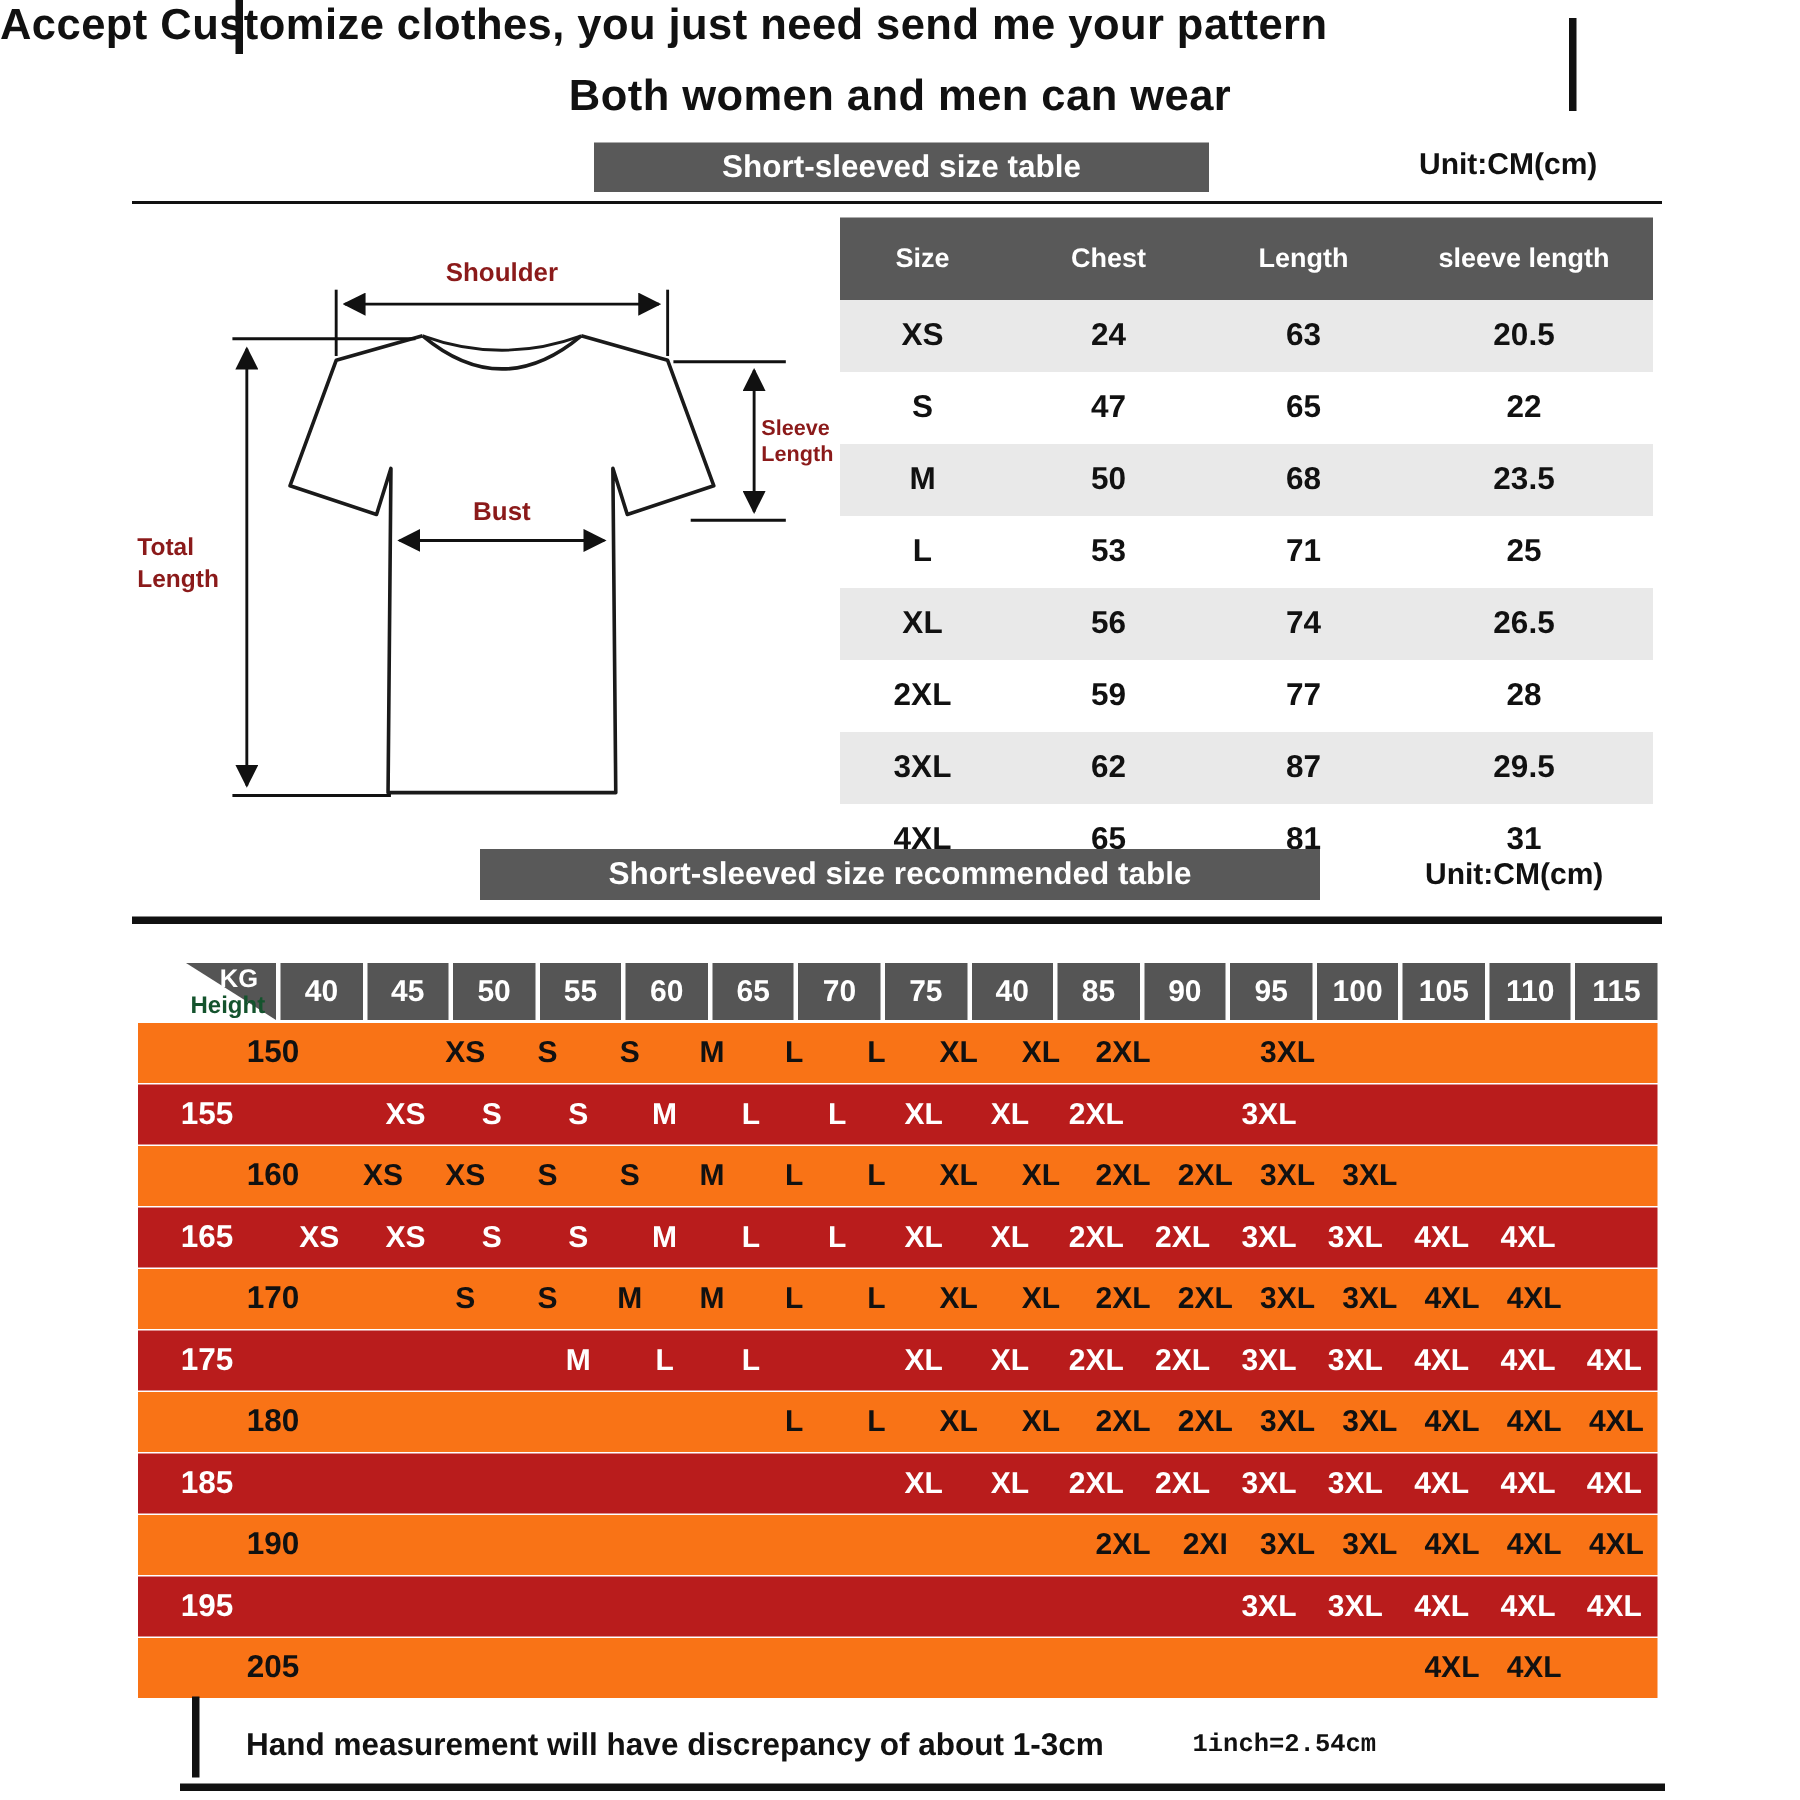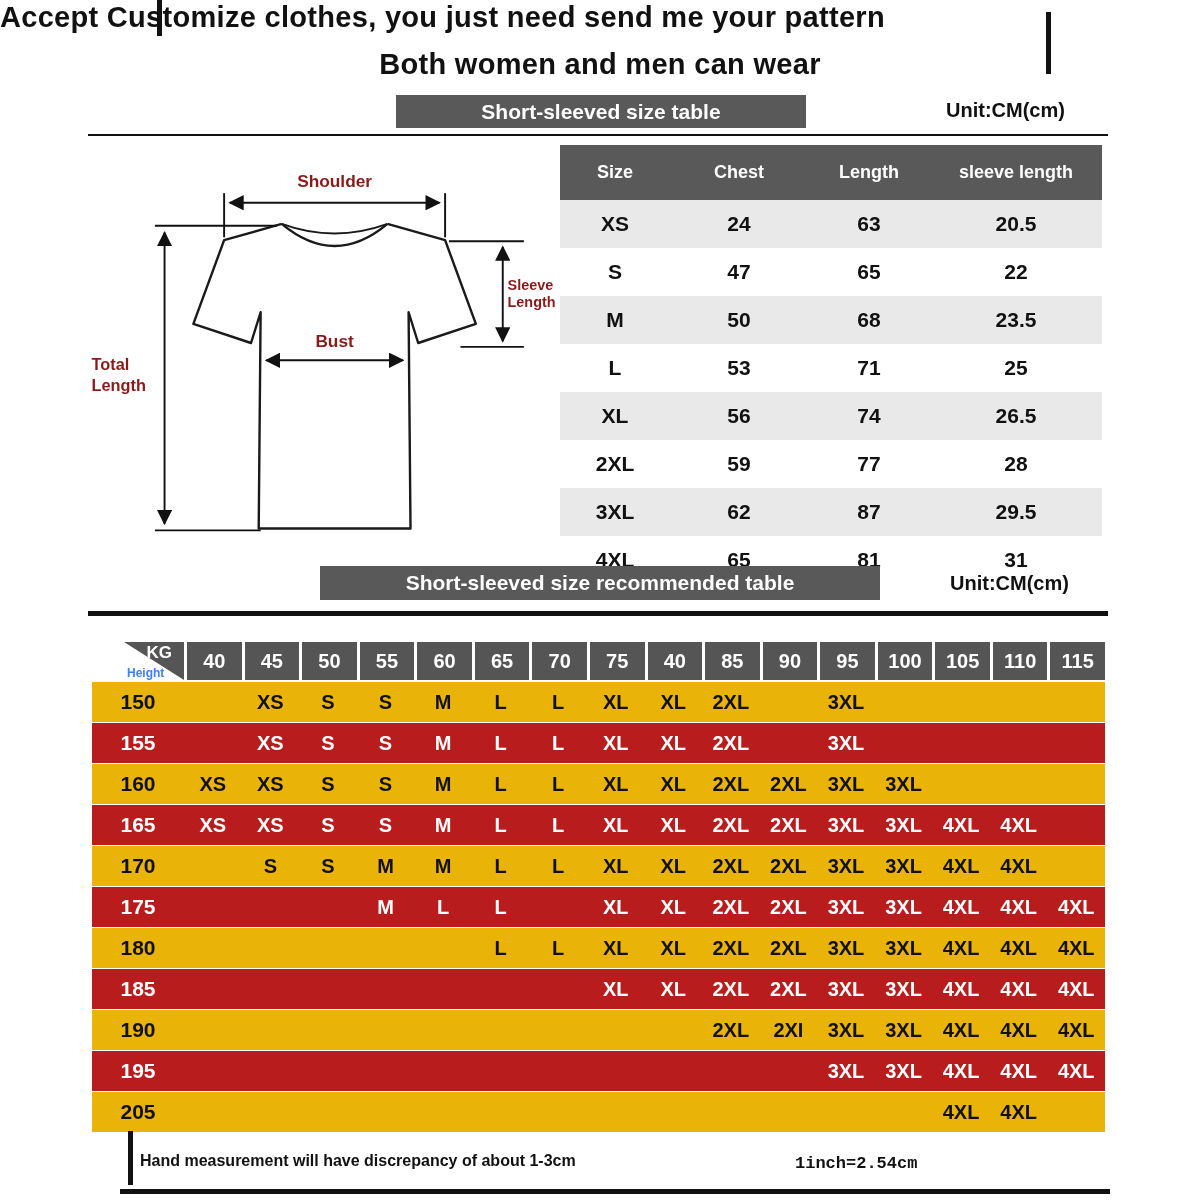--- a/index.html
+++ b/index.html
@@ -39,30 +39,30 @@
   .size-table tr.shade td{background:#e9e9e9;}
   .size-table tr.plain td{background:#fff;}
 
   
   .rec-table{position:absolute;left:92px;top:642px;width:1013px;}
   .rec-header{display:grid;grid-template-columns:92px repeat(16,1fr);height:38px;}
   .wcell{background:#555;color:#fff;margin-left:3px;display:flex;align-items:center;justify-content:center;font-size:20px;}
   .corner{position:relative;margin-left:32px;}
   .corner .tri{position:absolute;inset:0;background:#555;clip-path:polygon(0 0,100% 0,100% 100%);}
   .corner .kg{position:absolute;top:1px;right:12px;color:#fff;font-size:17px;}
-  .corner .hh{position:absolute;bottom:0;left:3px;color:#3b82f6;font-size:12px;}
+  .corner .hh{position:absolute;bottom:0;left:3px;color:#14532d;font-size:16px;}
   .rec-body{margin-top:2px;}
   .rrow{display:grid;grid-template-columns:92px repeat(16,1fr);height:40px;align-items:center;margin-bottom:1px;}
-  .rrow.light{background:#eab308;color:#111;}
+  .rrow.light{background:#f97316;color:#111;padding-left:44px;}
   .rrow.dark{background:#b91c1c;color:#fff;}
   .hcell{text-align:center;font-size:21px;}
   .rcell{text-align:center;font-size:20px;}
 
   
-  .note{position:absolute;left:140px;top:1152px;font-size:16px;}
+  .note{position:absolute;left:164px;top:1152px;font-size:21px;}
   .conv{position:absolute;left:795px;top:1154px;font-size:17px;font-family:Liberation Mono, monospace;}
 </style>
 </head>
 <body>
 
 <div class="page">
 
   <span class="br br-tl"></span>
   <span class="br br-tr"></span>
   <div class="title-l1">Accept Customize clothes, you just need send me your pattern</div>

